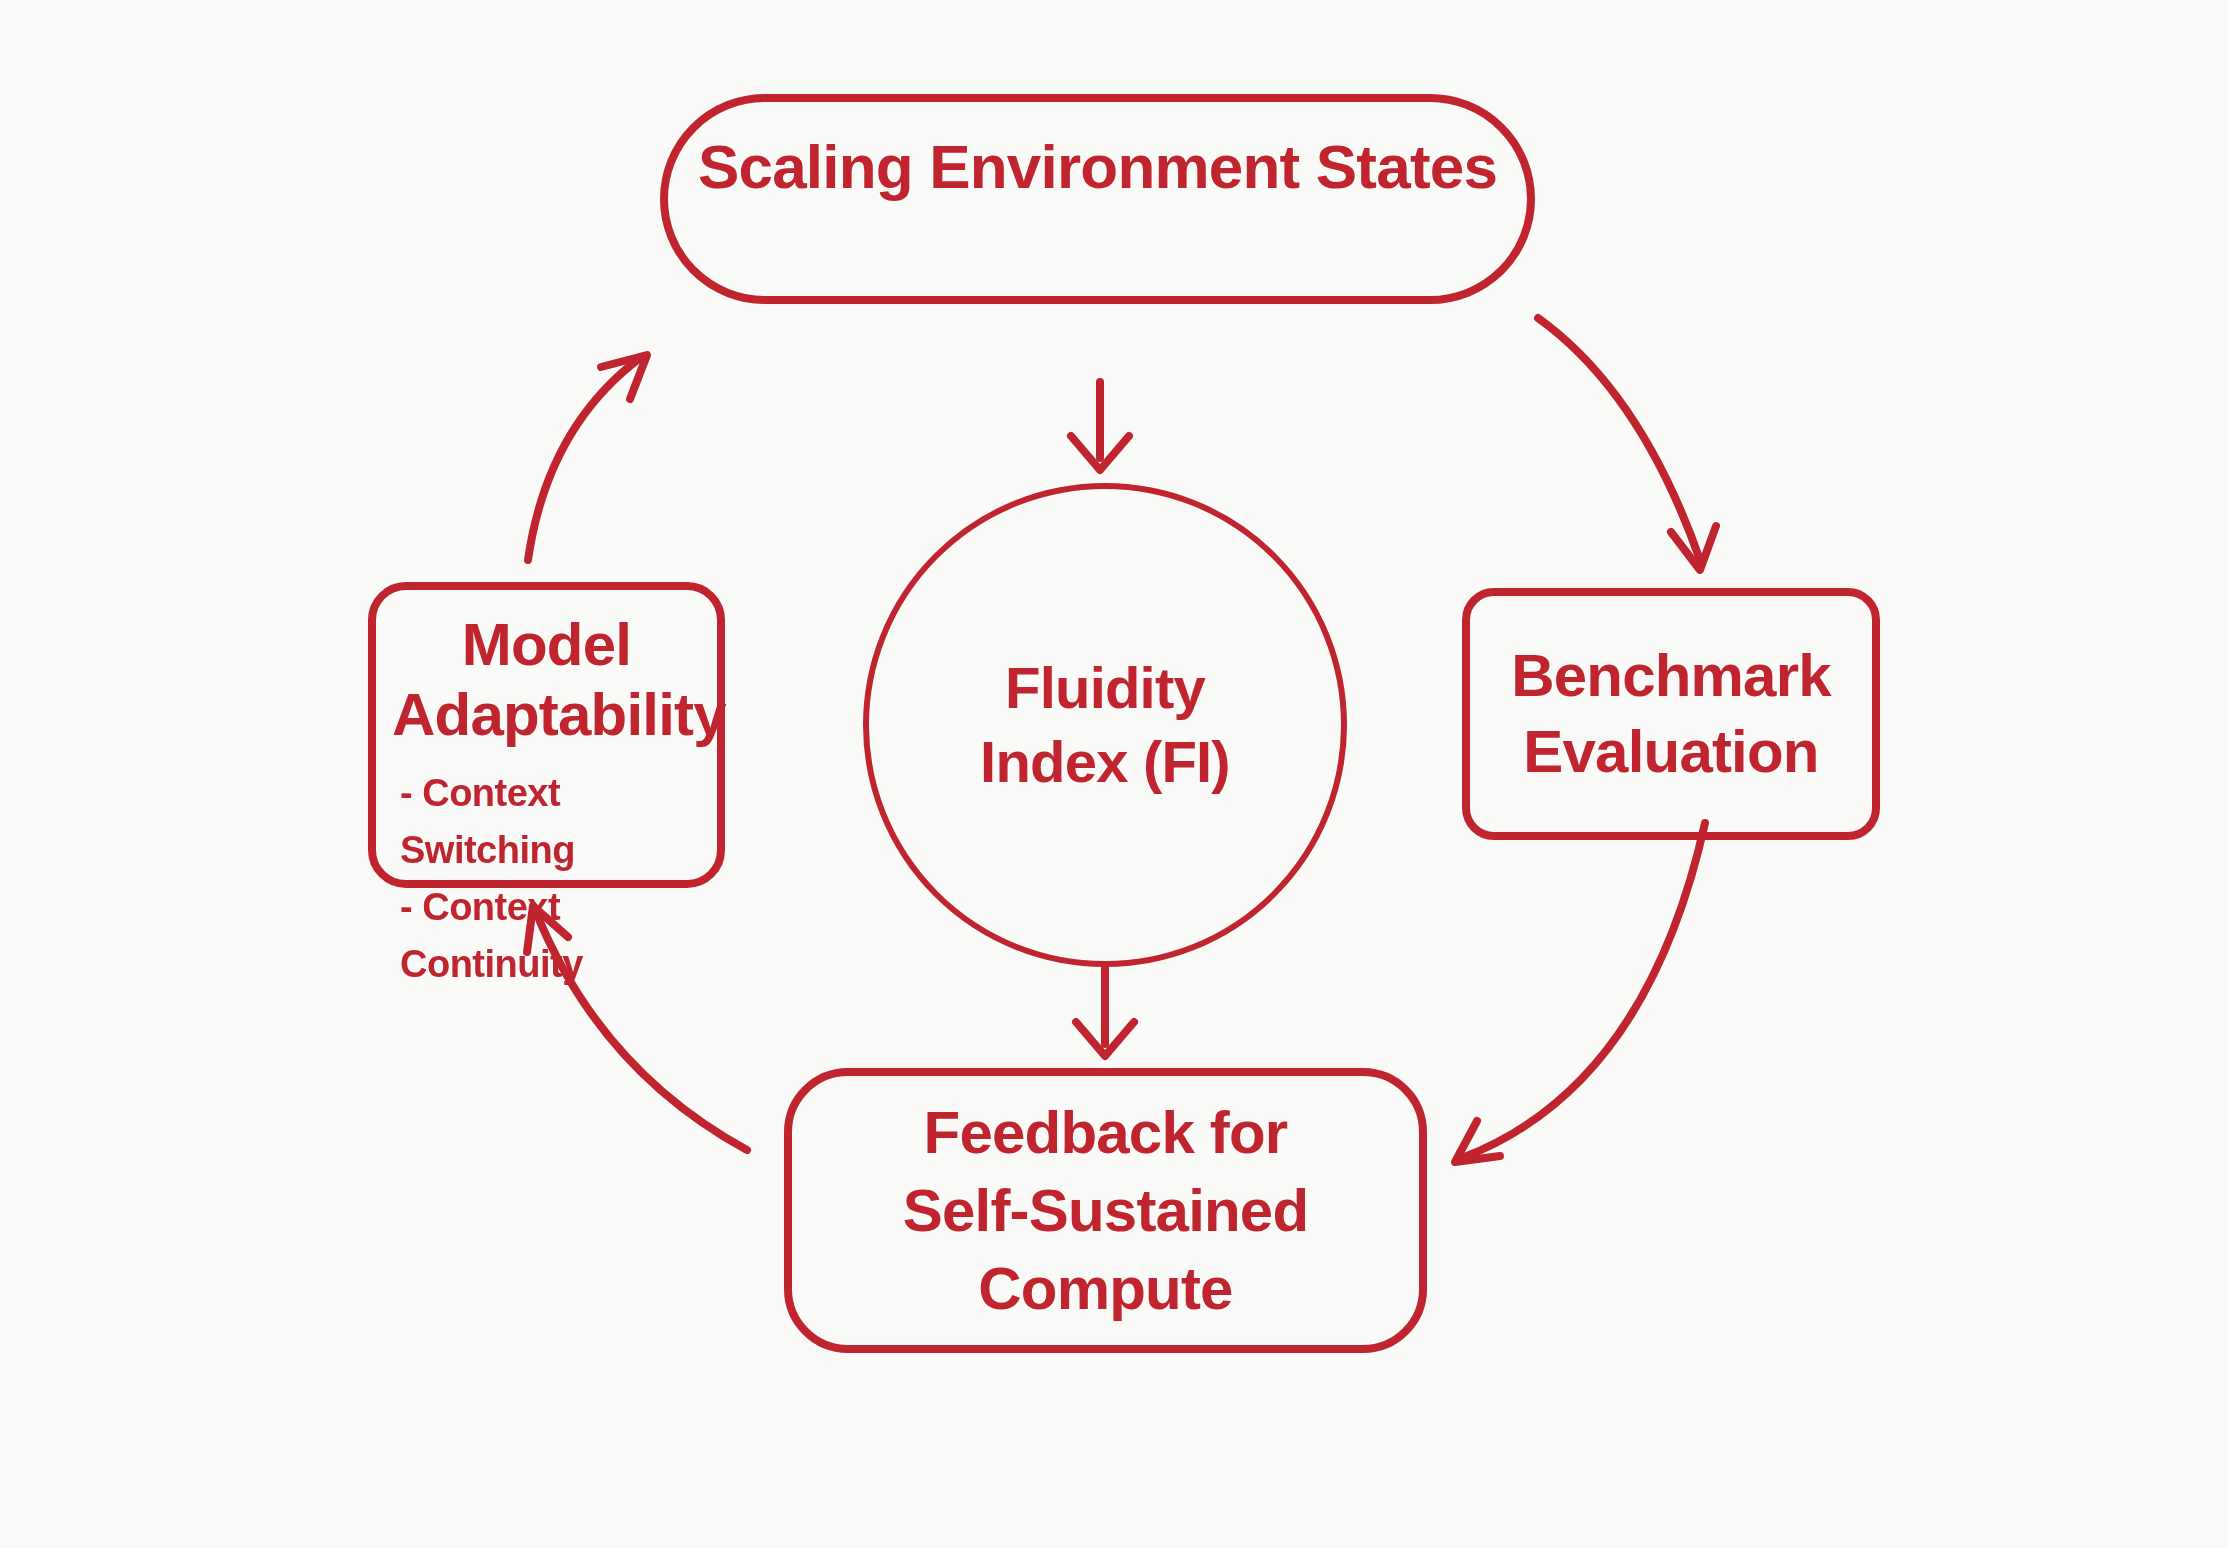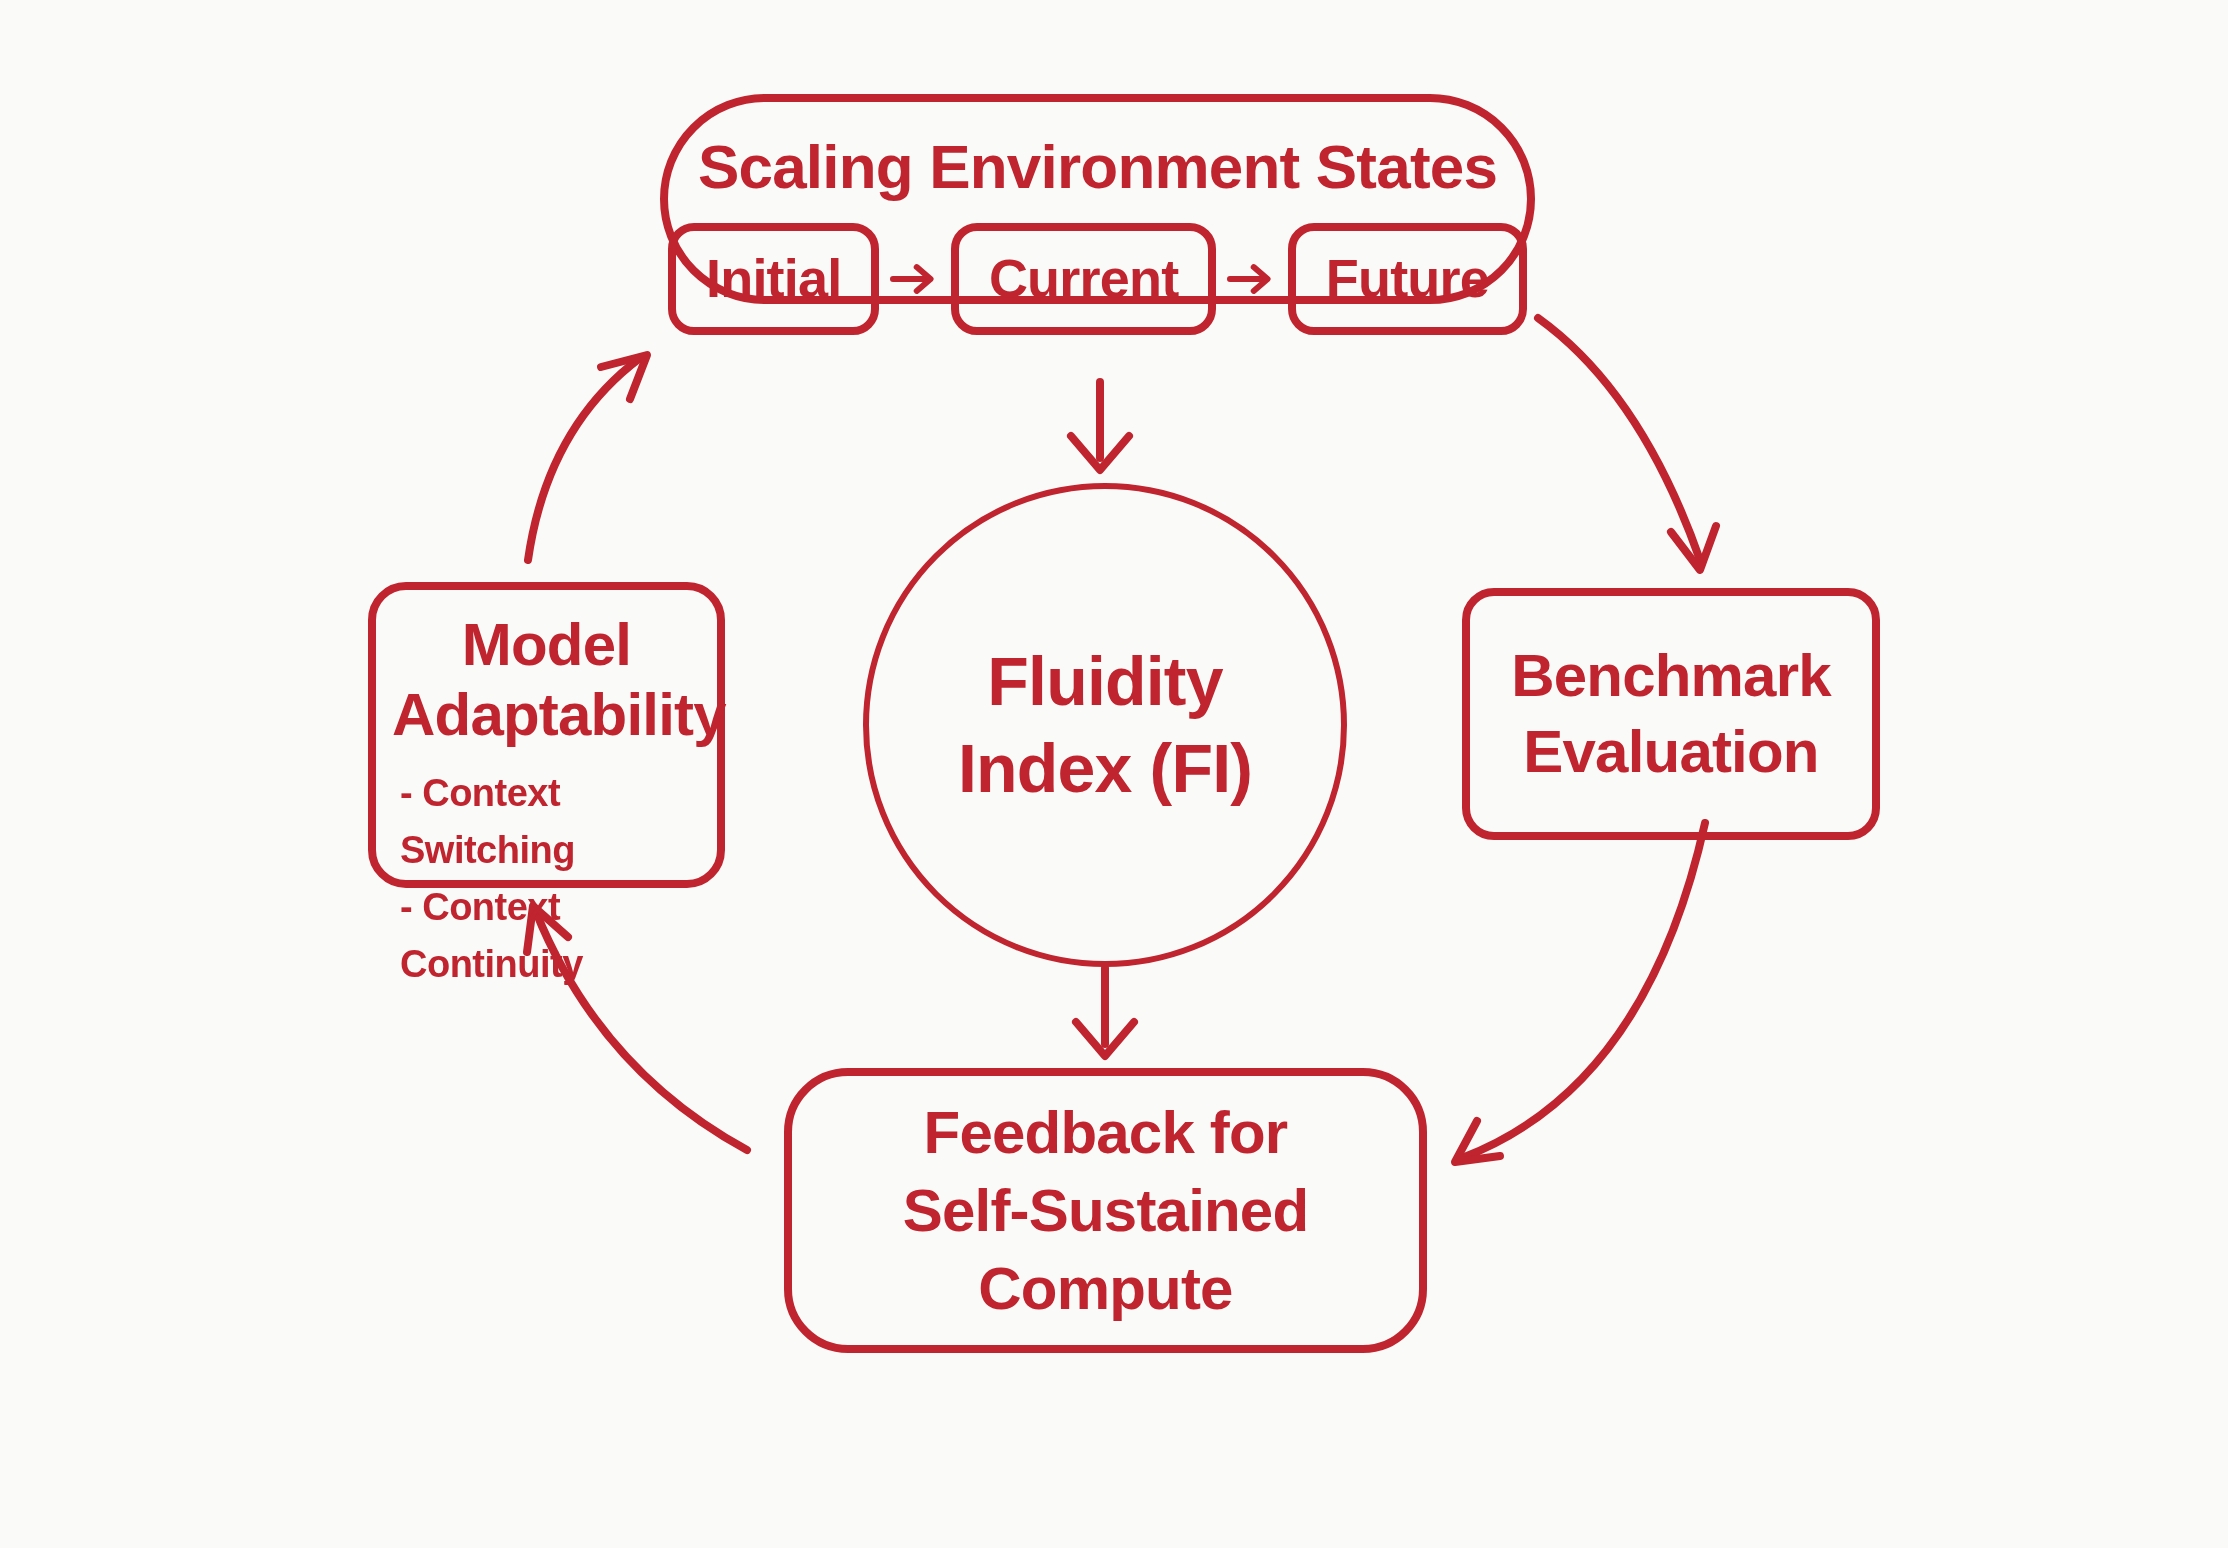--- a/index.html
+++ b/index.html
@@ -33,21 +33,21 @@
   .state-box{
     border:8px solid var(--red);border-radius:26px;
     padding:6px 30px;font-size:54px;line-height:1.55;box-sizing:border-box;
   }
   .state-arrow{width:52px;height:40px;display:block;}
   
   #circle{
     left:863px;top:483px;width:484px;height:484px;
     border:6px solid var(--red);border-radius:50%;
     display:flex;flex-direction:column;align-items:center;justify-content:center;
-    text-align:left;font-size:68px;line-height:1.28;
+    text-align:left;font-size:58px;line-height:1.28;
   }
   
   #left-box{left:368px;top:582px;width:357px;height:306px;border-radius:38px;padding:20px 16px 0 16px;}
   #left-title{text-align:center;font-size:60px;line-height:1.16;}
   #left-bullets{margin-top:16px;padding-left:8px;font-size:38px;line-height:1.5;letter-spacing:-0.5px;}
   
   #right-box{
     left:1462px;top:588px;width:418px;height:252px;border-radius:32px;
     display:flex;flex-direction:column;align-items:center;justify-content:center;
     text-align:center;font-size:60px;line-height:1.27;
@@ -83,33 +83,20 @@
 
     <path d="M747 1150 Q600 1070 536 912"></path>
     <path d="M527 952 L533 906 L568 937"></path>
 
     <path d="M528 560 Q547 428 640 358"></path>
     <path d="M601 367 L647 355 L630 399"></path>
   </svg>
 
   <div id="top-box" class="abs rbox">
     <div id="top-title">Scaling Environment States</div>
-    <div id="states-row">
-      <div class="state-box">Initial</div>
-      <svg class="state-arrow" viewBox="0 0 52 40">
-        <path d="M4 20 L38 20"></path>
-          <path d="M28 8 L42 20 L28 32"></path>
-      </svg>
-      <div class="state-box">Current</div>
-      <svg class="state-arrow" viewBox="0 0 52 40">
-        <path d="M4 20 L38 20"></path>
-          <path d="M28 8 L42 20 L28 32"></path>
-      </svg>
-      <div class="state-box">Future</div>
-    </div>
   </div>
 
   <div id="circle" class="abs">
     <div>Fluidity</div>
     <div>Index (FI)</div>
   </div>
 
   <div id="left-box" class="abs rbox">
     <div id="left-title">
       <div>Model</div>

